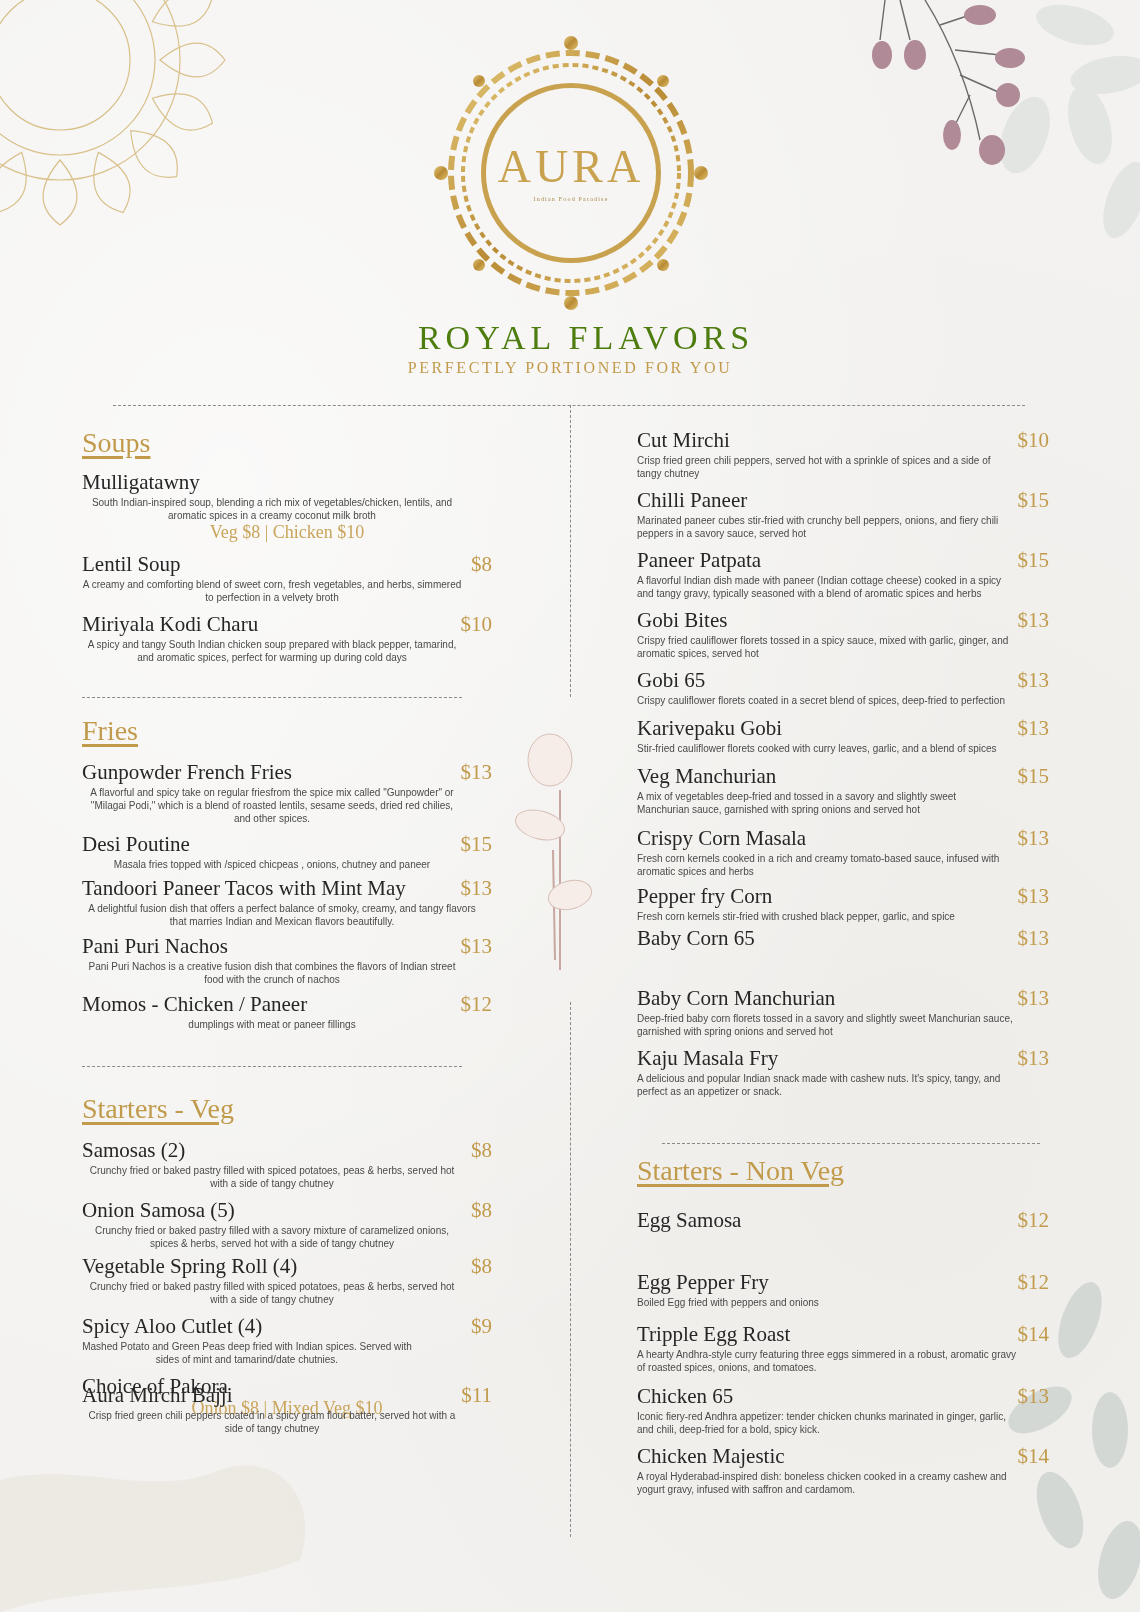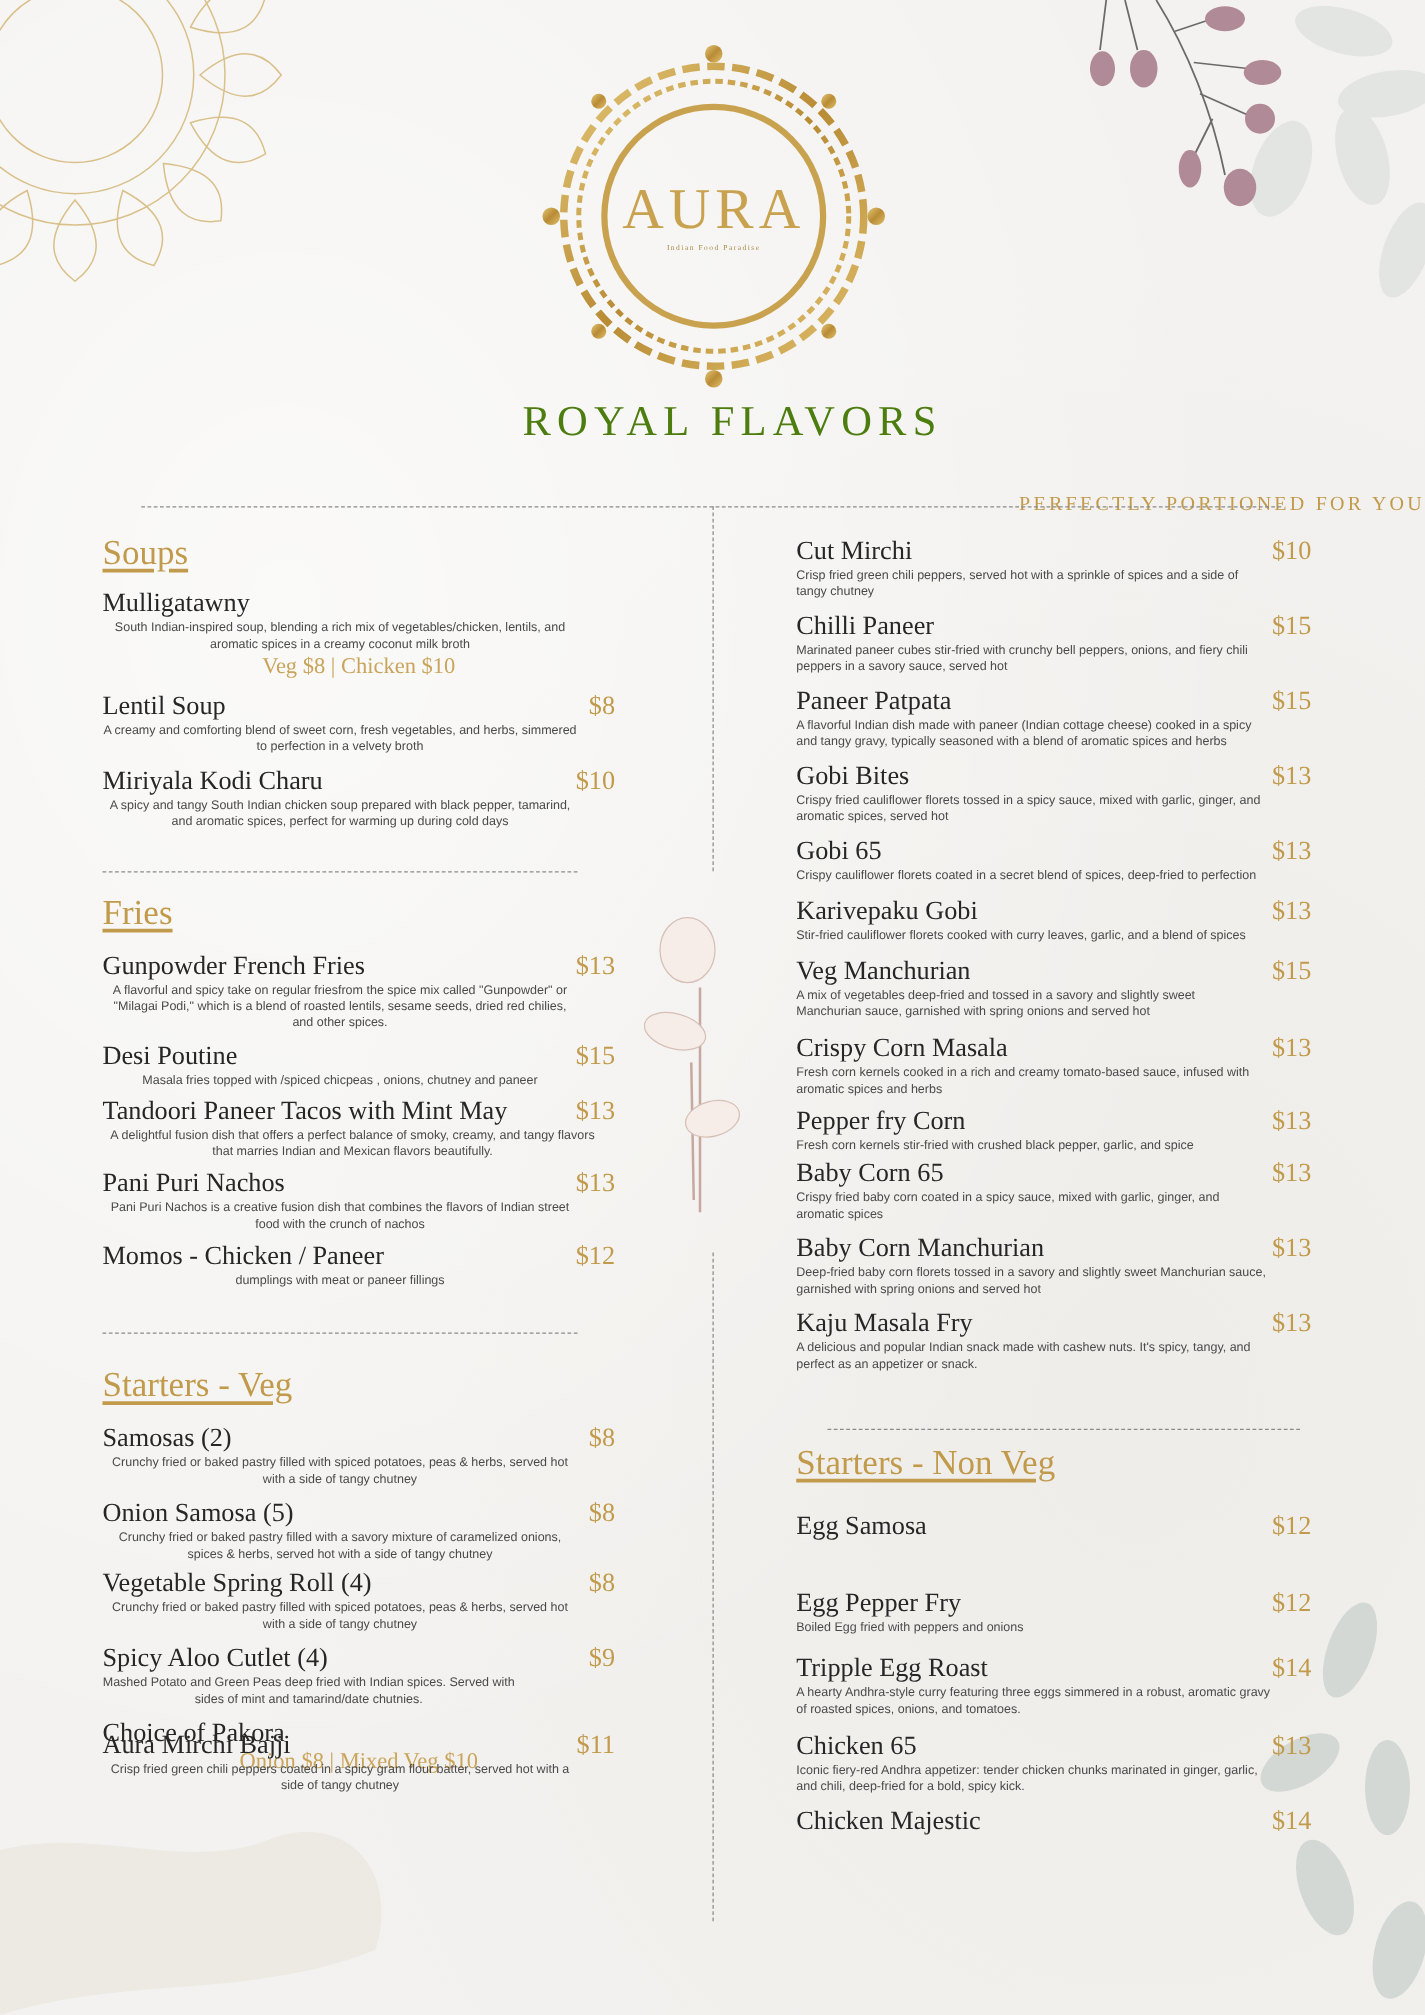--- a/index.html
+++ b/index.html
@@ -36,23 +36,23 @@
   .logo-tag {
     font-family: "Liberation Serif", serif; font-size: 6px; letter-spacing: 1.2px;
     color: #a88a4a; margin-top: 6px;
   }
   .title {
     left: 16px; width: 1140px; top: 321px; text-align: center;
     font-family: "Liberation Serif", serif; font-size: 34px; letter-spacing: 5px;
     color: #4d7c0f; line-height: 1;
   }
   .subtitle {
-    left: 0; width: 1140px; top: 360px; text-align: right;
+    left: 0; width: 1140px; top: 360px; text-align: center;
     font-family: "Liberation Serif", serif; font-size: 16px; letter-spacing: 2.6px;
-    color: #c19a4b; line-height: 1; margin-top: 36px;
+    color: #c19a4b; line-height: 1;
   }
 
   
   .dash-h { border-top: 1.5px dashed #8a8a8a; height: 0; }
   .dash-v { border-left: 1.5px dashed #8a8a8a; width: 0; }
 
   
   .section-title {
     font-family: "Liberation Serif", serif; font-size: 28px; color: #c19a4b;
     text-decoration: underline; text-decoration-thickness: 3px; text-underline-offset: 4px;
@@ -375,21 +375,20 @@
         <span class="item-name">Pepper fry Corn</span>
         <span class="item-price">$13</span>
       </div>
     <div class="item-desc">Fresh corn kernels stir-fried with crushed black pepper, garlic, and spice</div>
   </div>
   <div class="item" style="top:926px">
     <div class="item-row">
         <span class="item-name">Baby Corn 65</span>
         <span class="item-price">$13</span>
       </div>
-    <div class="item-desc" style="width:360px">Crispy fried baby corn coated in a spicy sauce, mixed with garlic, ginger, and aromatic spices</div>
   </div>
   <div class="item" style="top:986px">
     <div class="item-row">
         <span class="item-name">Baby Corn Manchurian</span>
         <span class="item-price">$13</span>
       </div>
     <div class="item-desc">Deep-fried baby corn florets tossed in a savory and slightly sweet Manchurian sauce, garnished with spring onions and served hot</div>
   </div>
   <div class="item" style="top:1046px">
     <div class="item-row">
@@ -426,14 +425,15 @@
         <span class="item-name">Chicken 65</span>
         <span class="item-price">$13</span>
       </div>
     <div class="item-desc">Iconic fiery-red Andhra appetizer: tender chicken chunks marinated in ginger, garlic, and chili, deep-fried for a bold, spicy kick.</div>
   </div>
   <div class="item" style="top:1444px">
     <div class="item-row">
         <span class="item-name">Chicken Majestic</span>
         <span class="item-price">$14</span>
       </div>
+    <div class="item-desc">A royal Hyderabad-inspired dish: boneless chicken cooked in a creamy cashew and yogurt gravy, infused with saffron and cardamom.</div>
   </div>
 </div>
 
 </body></html>

